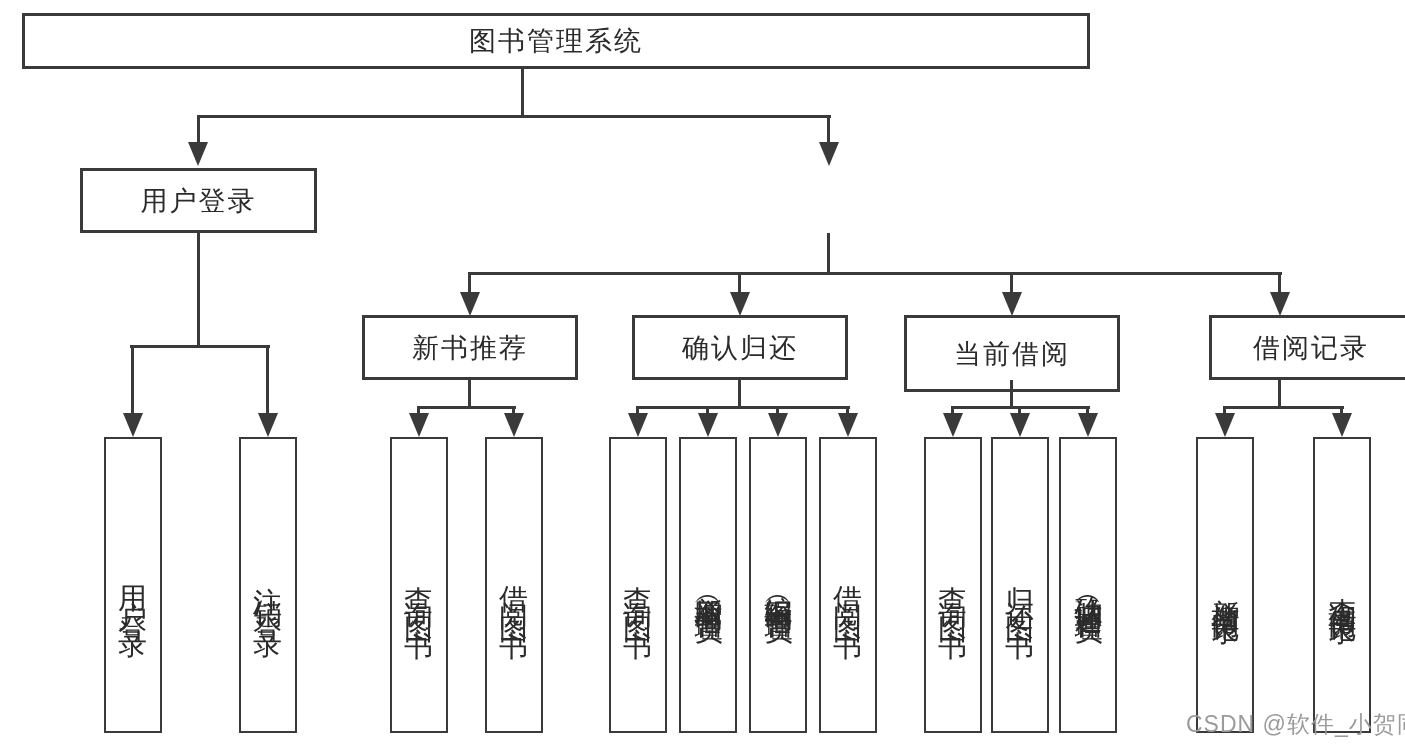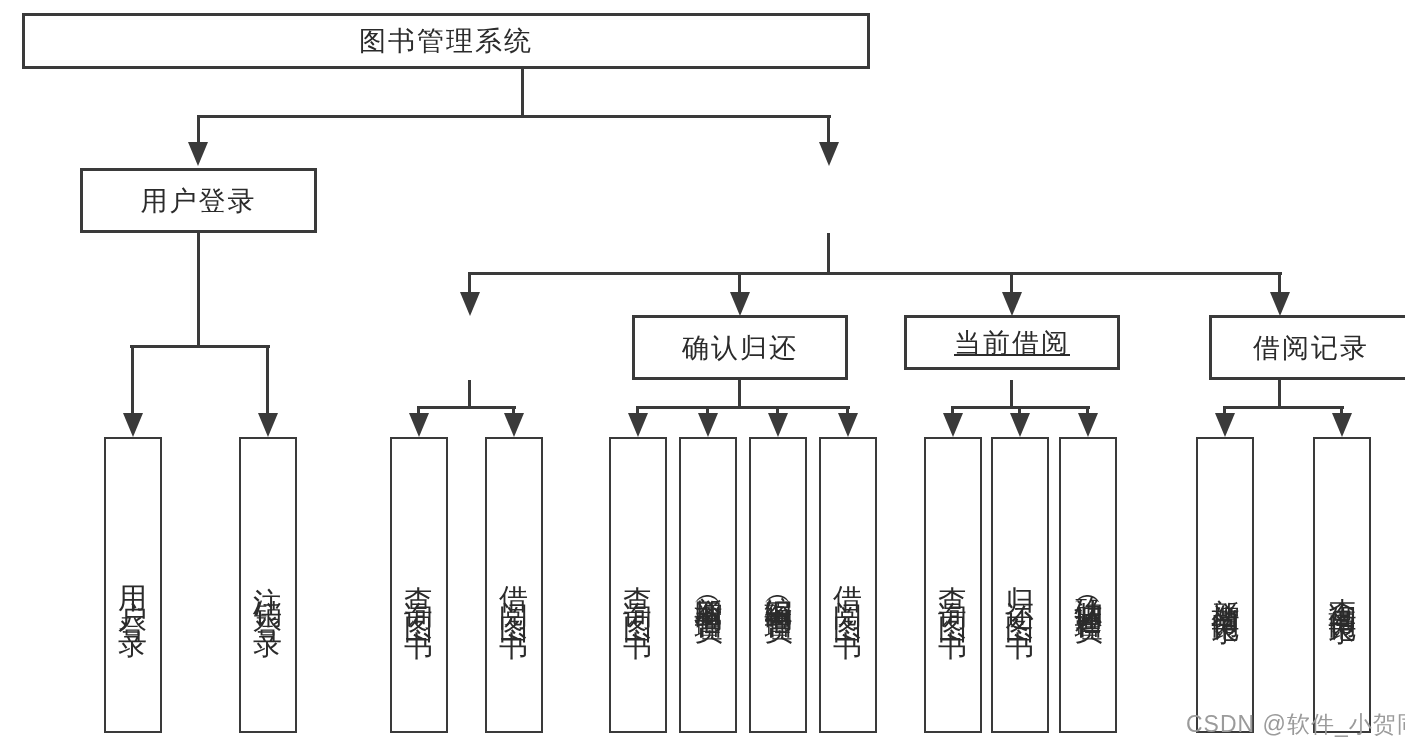--- a/index.html
+++ b/index.html
@@ -30,21 +30,21 @@
   .watermark{
     position:absolute;left:1186px;top:711px;font-size:23px;line-height:26px;
     color:#9b9b9b;letter-spacing:1px;z-index:5;white-space:nowrap;
   }
 </style>
 </head>
 <body>
 
 <div class="stage">
 
-  <div class="box" style="left:22px;top:13px;width:848px;height:56px;">
+  <div class="box" style="left:22px;top:13px;width:1068px;height:56px;">
     <span>图书管理系统</span>
   </div>
 
   <div>
     <div class="vl" style="left:521px;top:69px;height:48px;"></div>
     <div class="hl" style="left:197px;top:115px;width:634px;"></div>
     <div class="vl" style="left:197px;top:115px;height:31px;"></div>
     <div class="ah" style="left:188px;top:142px;"></div>
     <div class="vl" style="left:827px;top:115px;height:31px;"></div>
     <div class="ah" style="left:819px;top:142px;"></div>
@@ -60,24 +60,27 @@
     <div class="vl" style="left:468px;top:272px;height:24px;"></div>
     <div class="ah" style="left:460px;top:292px;"></div>
     <div class="vl" style="left:738px;top:272px;height:24px;"></div>
     <div class="ah" style="left:730px;top:292px;"></div>
     <div class="vl" style="left:1010px;top:272px;height:24px;"></div>
     <div class="ah" style="left:1002px;top:292px;"></div>
     <div class="vl" style="left:1278px;top:272px;height:24px;"></div>
     <div class="ah" style="left:1270px;top:292px;"></div>
   </div>
 
+  <div class="box" style="left:362px;top:315px;width:216px;height:65px;">
+    <span>新书推荐</span>
+  </div>
   <div class="box" style="left:632px;top:315px;width:216px;height:65px;">
     <span>确认归还</span>
   </div>
-  <div class="box" style="left:904px;top:315px;width:216px;height:55px;text-decoration:underline;">
+  <div class="box" style="left:904px;top:315px;width:216px;height:77px;">
     <span>当前借阅</span>
   </div>
   <div class="box" style="left:1193px;top:315px;width:204px;height:65px;margin-left:16px;">
     <span>借阅记录</span>
   </div>
 
   <div>
     <div class="vl" style="left:197px;top:233px;height:114px;"></div>
     <div class="hl" style="left:130px;top:345px;width:140px;"></div>
     <div class="vl" style="left:131px;top:345px;height:70px;"></div>

